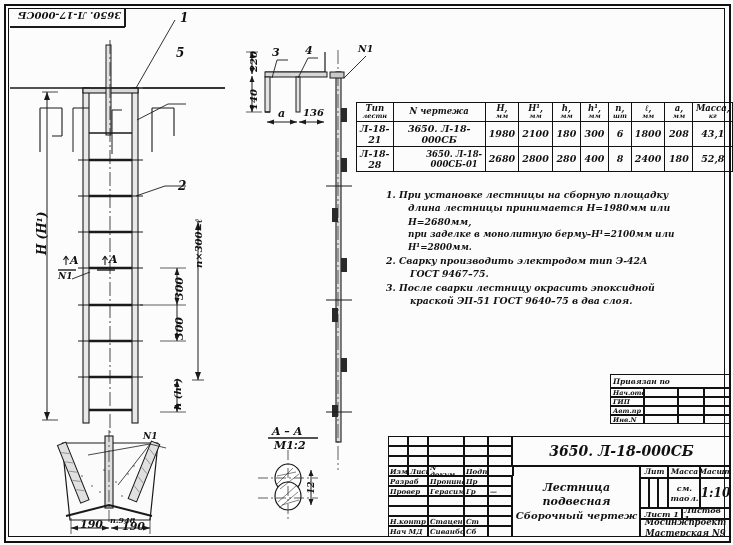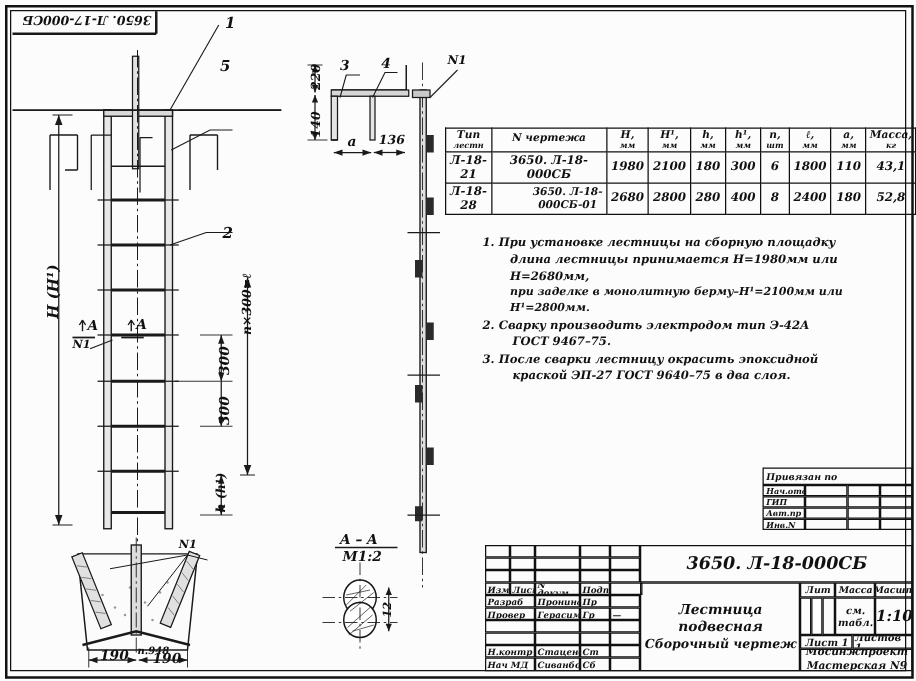--- a/index.html
+++ b/index.html
@@ -335,21 +335,21 @@
     <tbody>
       <tr>
         <td>Л-18-21</td>
         <td>3650. Л-18-000СБ</td>
         <td>1980</td>
         <td>2100</td>
         <td>180</td>
         <td>300</td>
         <td>6</td>
         <td>1800</td>
-        <td>110</td>
+        <td>208</td>
         <td>43,1</td>
       </tr>
       <tr>
         <td>Л-18-28</td>
         <td style="font-size:8.5px;padding-left:32px;">3650. Л-18-000СБ-01</td>
         <td>2680</td>
         <td>2800</td>
         <td>280</td>
         <td>400</td>
         <td>8</td>
@@ -360,21 +360,21 @@
     </tbody>
   </table>
 
   <div id="notes">
     <span class="nrow">1. При установке лестницы на сборную площадку</span>
     <span class="nrow" style="padding-left:22px;text-indent:0;">длина лестницы принимается Н=1980мм или Н=2680мм,</span>
     <span class="nrow" style="padding-left:22px;text-indent:0;font-size:8.8px;">при заделке в монолитную берму–Н¹=2100мм или Н¹=2800мм.</span>
     <span class="nrow">2. Сварку производить электродом тип Э-42А</span>
     <span class="nrow" style="padding-left:24px;text-indent:0;">ГОСТ 9467–75.</span>
     <span class="nrow">3. После сварки лестницу окрасить эпоксидной</span>
-    <span class="nrow" style="padding-left:24px;text-indent:0;">краской ЭП-27 ГОСТ 9640–75 в два слоя.</span>
+    <span class="nrow" style="padding-left:24px;text-indent:0;">краской ЭП-51 ГОСТ 9640–75 в два слоя.</span>
   </div>
 
   <div id="ab">
     <div class="cell" style="left:0;top:0;width:120px;height:14px;font-size:7.5px;">Привязан по</div>
     <div class="cell" style="left:0;top:14px;width:34px;height:9px;">Нач.отд</div>
     <div class="cell" style="left:0;top:23px;width:34px;height:9px;">ГИП</div>
     <div class="cell" style="left:0;top:32px;width:34px;height:9px;">Авт.пр</div>
     <div class="cell" style="left:0;top:41px;width:34px;height:9px;">Инв.N</div>
     <div class="cell" style="left:34px;top:14px;width:34px;height:9px;"></div>
     <div class="cell" style="left:34px;top:23px;width:34px;height:9px;"></div>

